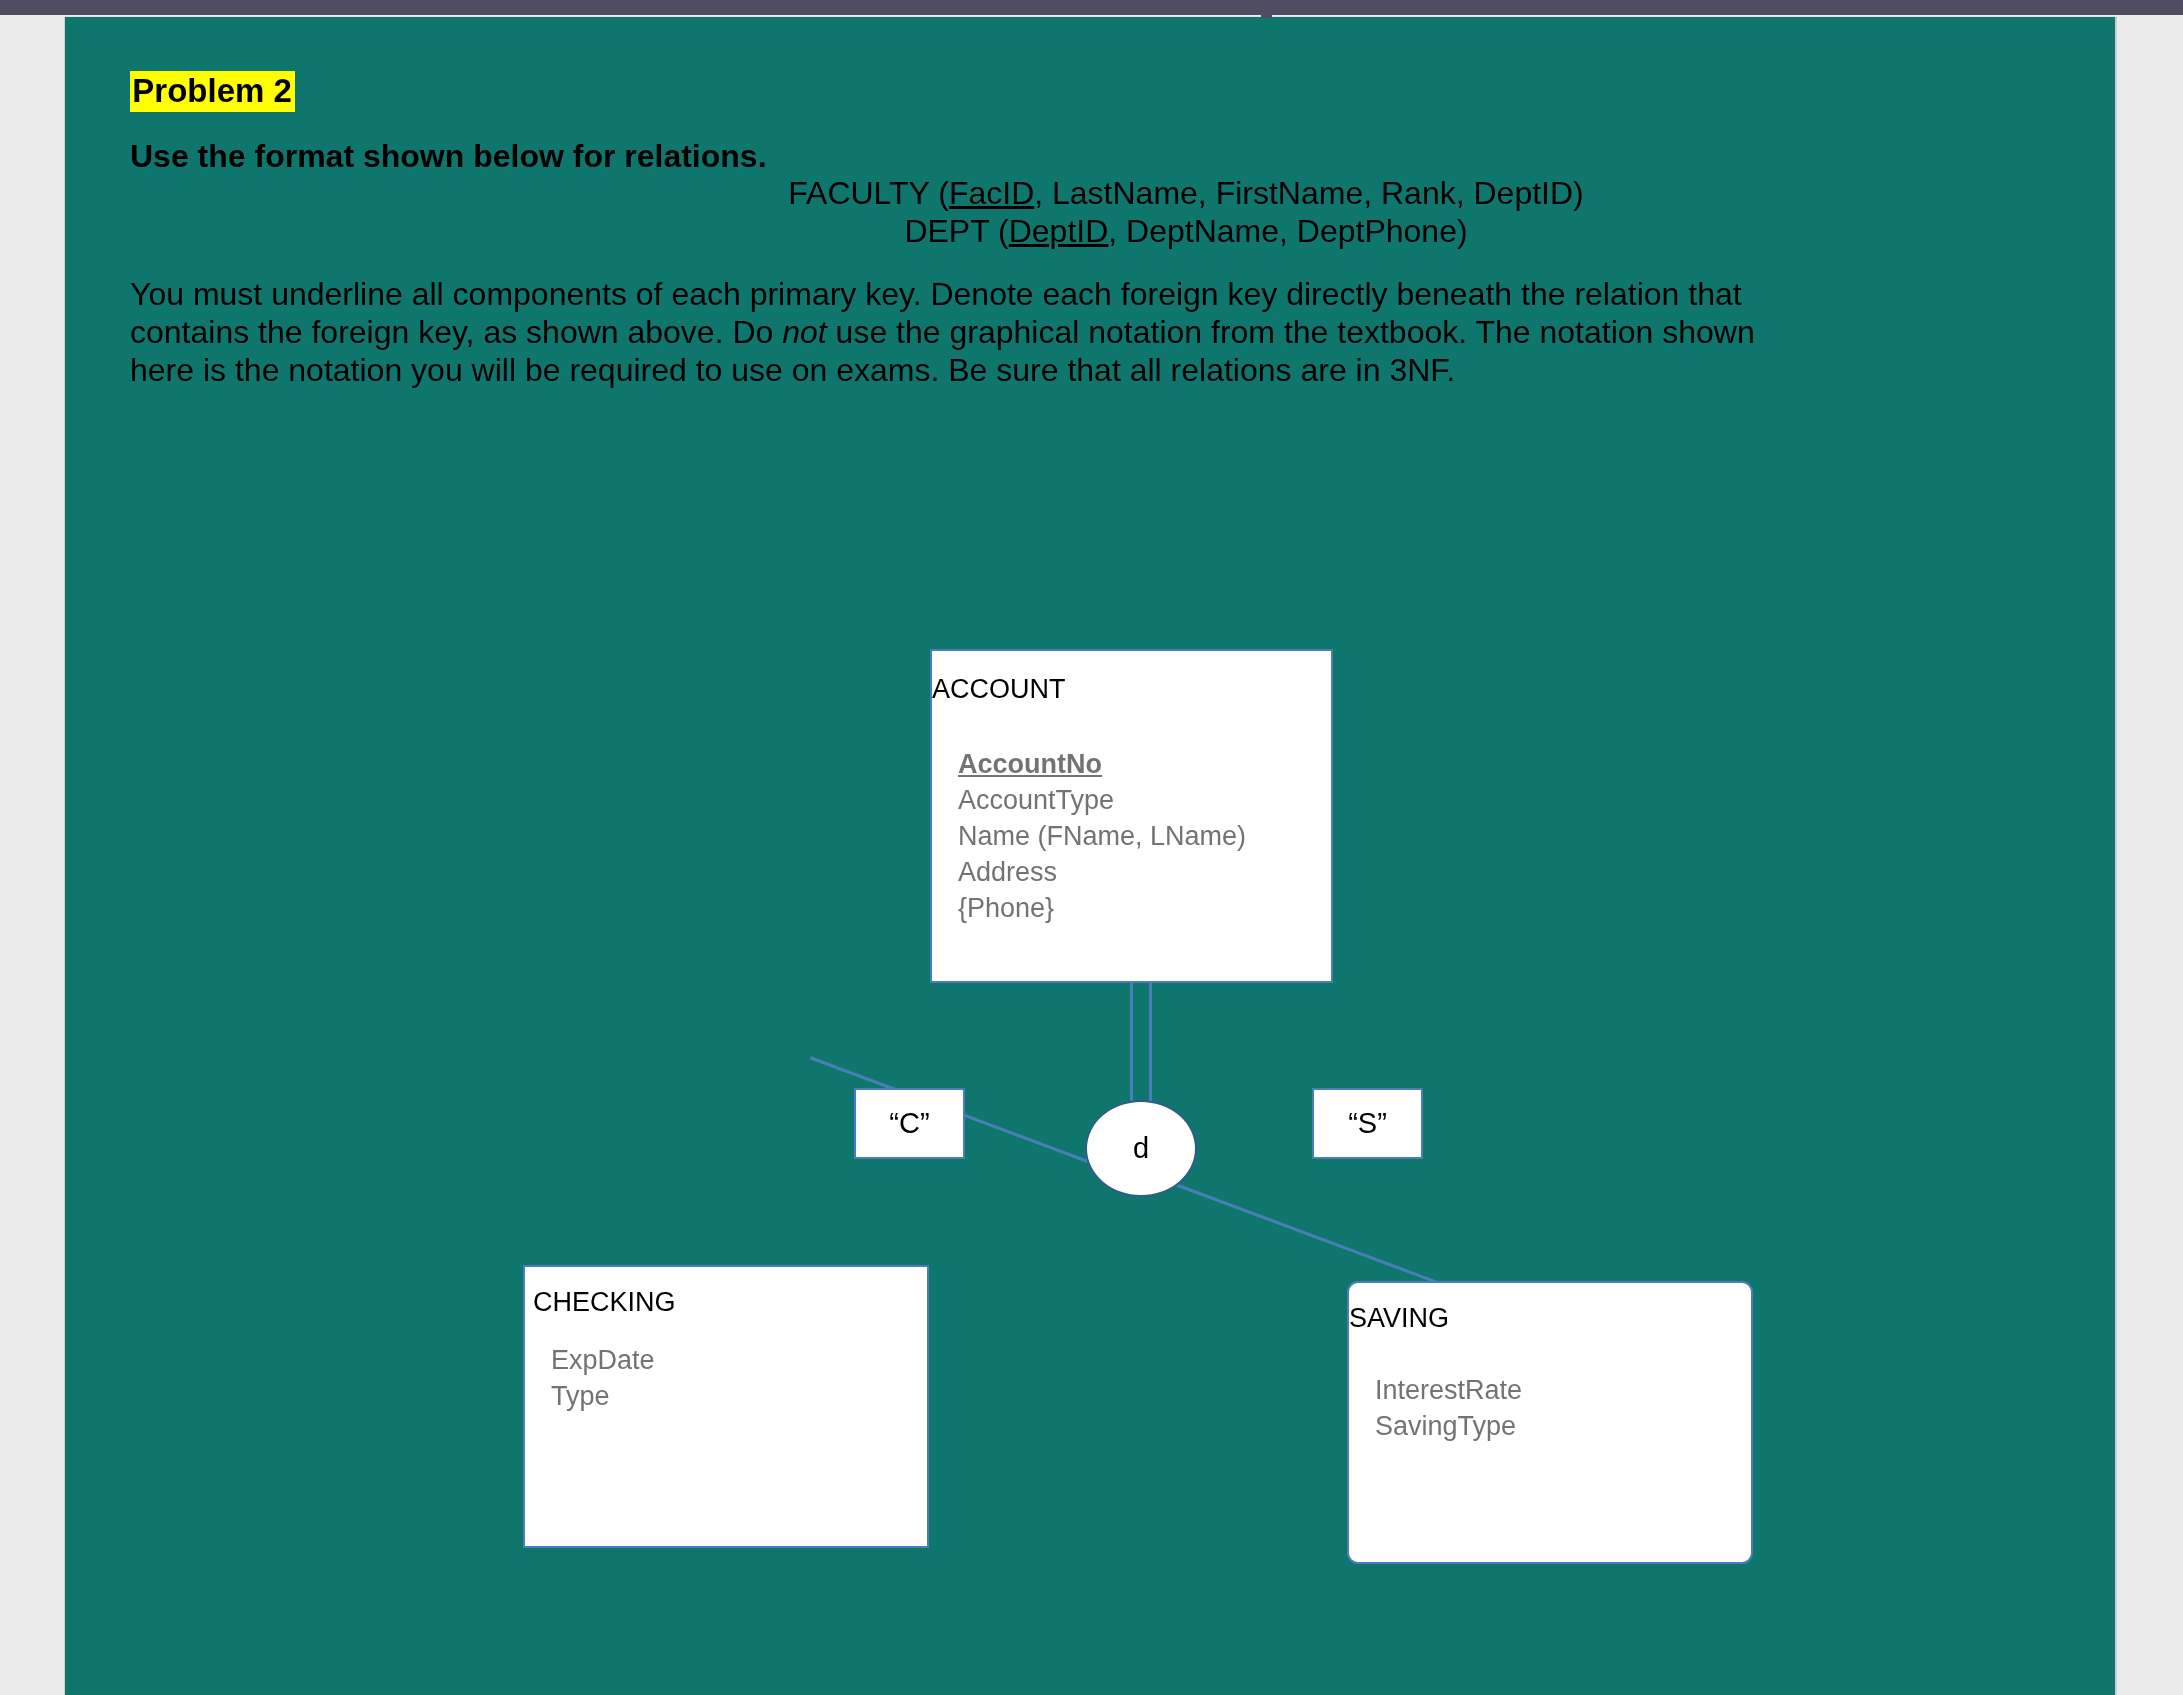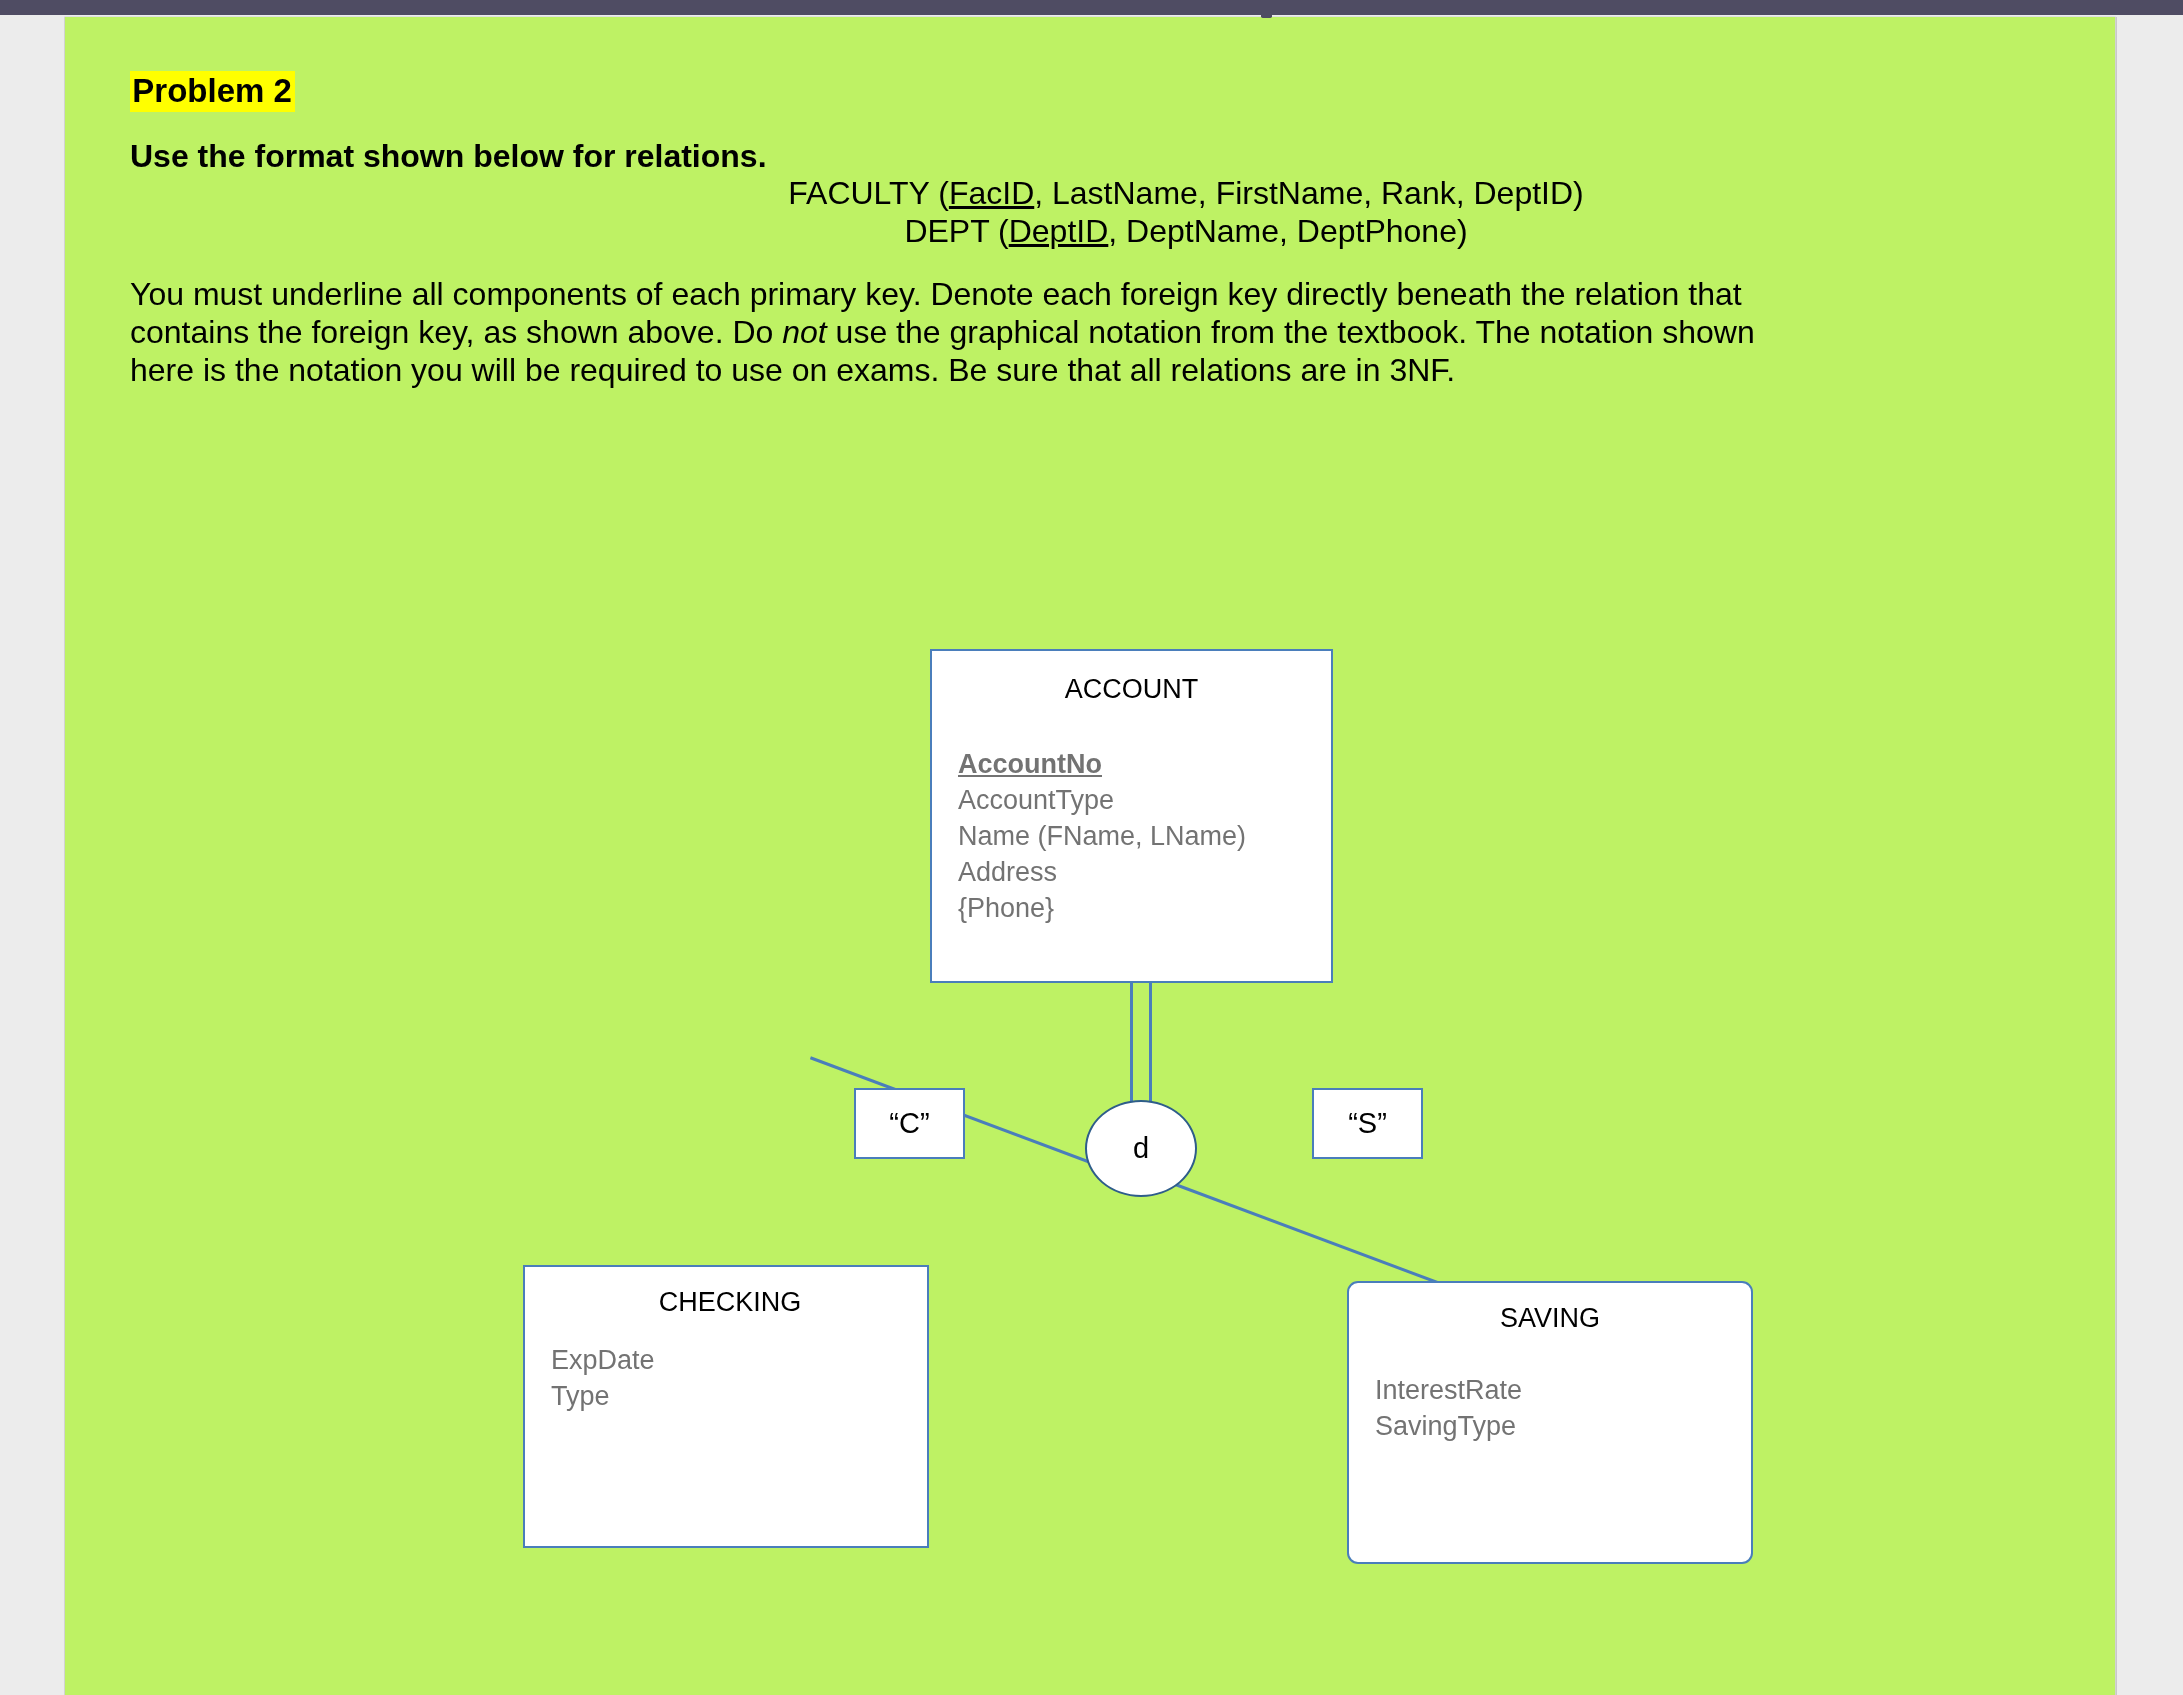--- a/index.html
+++ b/index.html
@@ -15,21 +15,21 @@
   .topbar {
     position:absolute; left:0; top:0; width:2183px; height:14.7px;
     background:#4f4c63;
   }
   .topbar-nub{
     position:absolute; left:1261px; top:10.2px; width:11.3px; height:8px;
     background:#4f4c63; border-radius:0 0 1.7px 1.7px;
   }
   .page {
     position:absolute; left:65px; top:17px; width:2050px; height:1679px;
-    background:#bef264;
+    background:#0f766e;
     box-shadow: 0 0 0 0.6px #d8d8d8;
   }
   .page-edge-l{position:absolute; left:64px; top:17px; width:1.7px; height:1679px; background:#c9c9c9;}
   .page-edge-r{position:absolute; left:2115px; top:17px; width:1.7px; height:1679px; background:#c9c9c9;}
   .scroll-track{
     position:absolute; right:0; top:17px; width:67px; height:1679px;
     background:#ececec;
   }
   .scroll-gutter-l{position:absolute; left:0; top:17px; width:64px; height:1679px; background:#ececec;}
 
@@ -82,21 +82,21 @@
   
   .diagram { position:absolute; left:0; top:0; width:2183px; height:1696px; pointer-events:none; }
   .er-box {
     position:absolute;
     border:2.3px solid #4a7ebb;
     background:#ffffff;
     box-sizing:border-box;
   }
   .er-title {
     position:absolute; left:0; right:0;
-    text-align:center;
+    text-align:left;
     font-size:27px;
     color:#000;
     font-family:"Liberation Sans", sans-serif;
   }
   .er-attrs {
     position:absolute;
     font-size:27px;
     line-height:1.33;
     color:#737373;
   }

